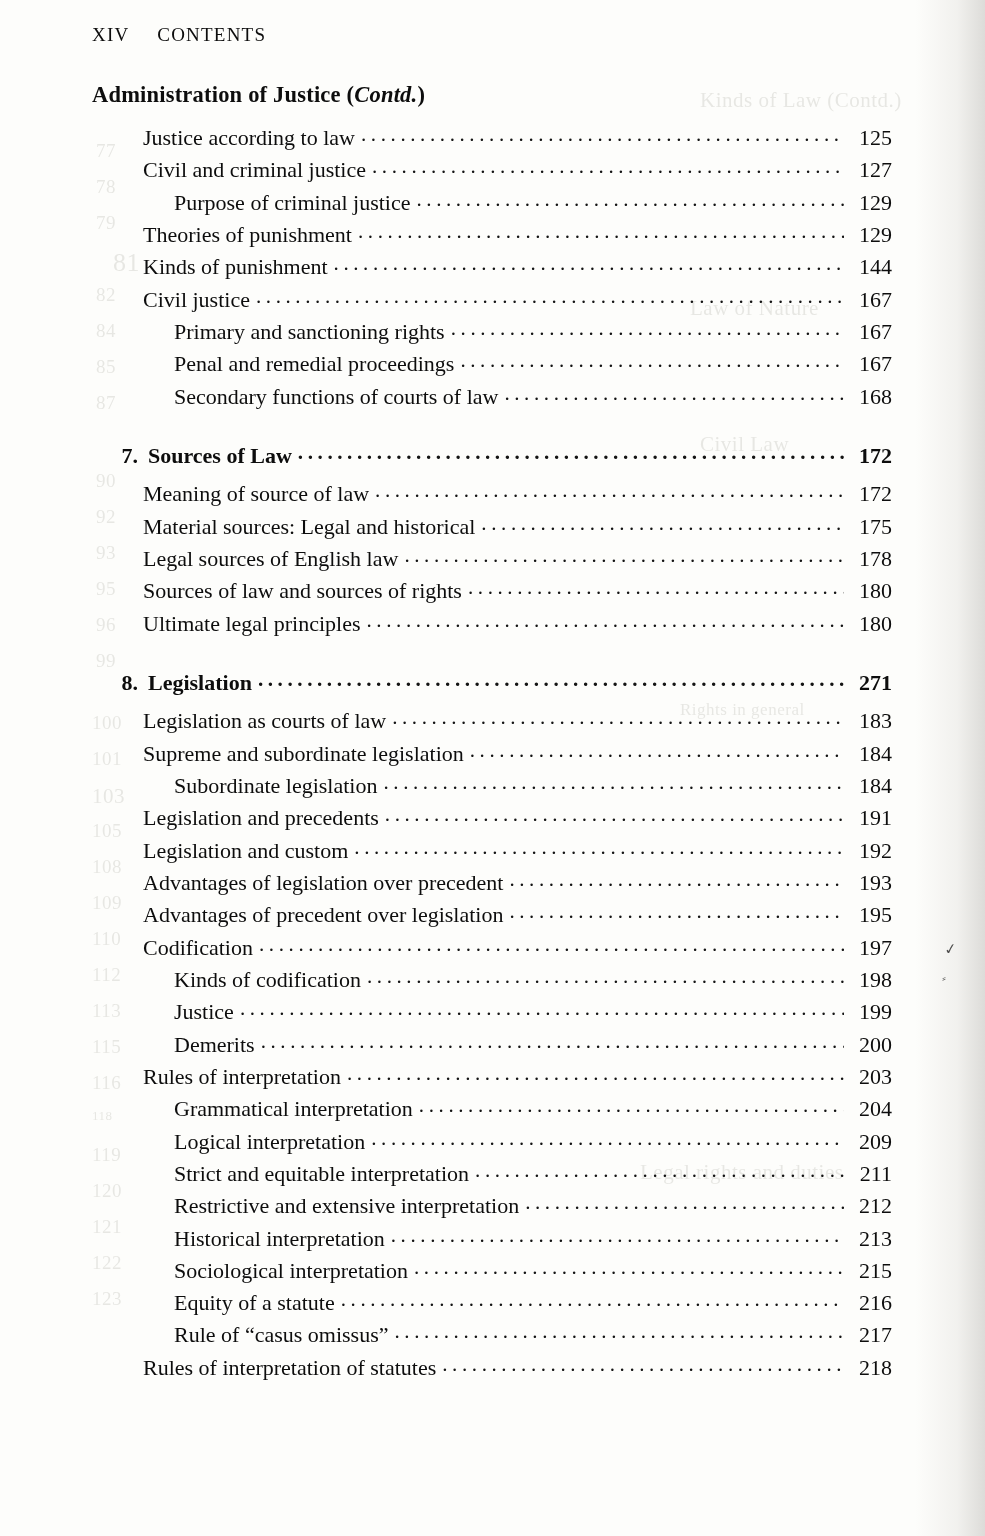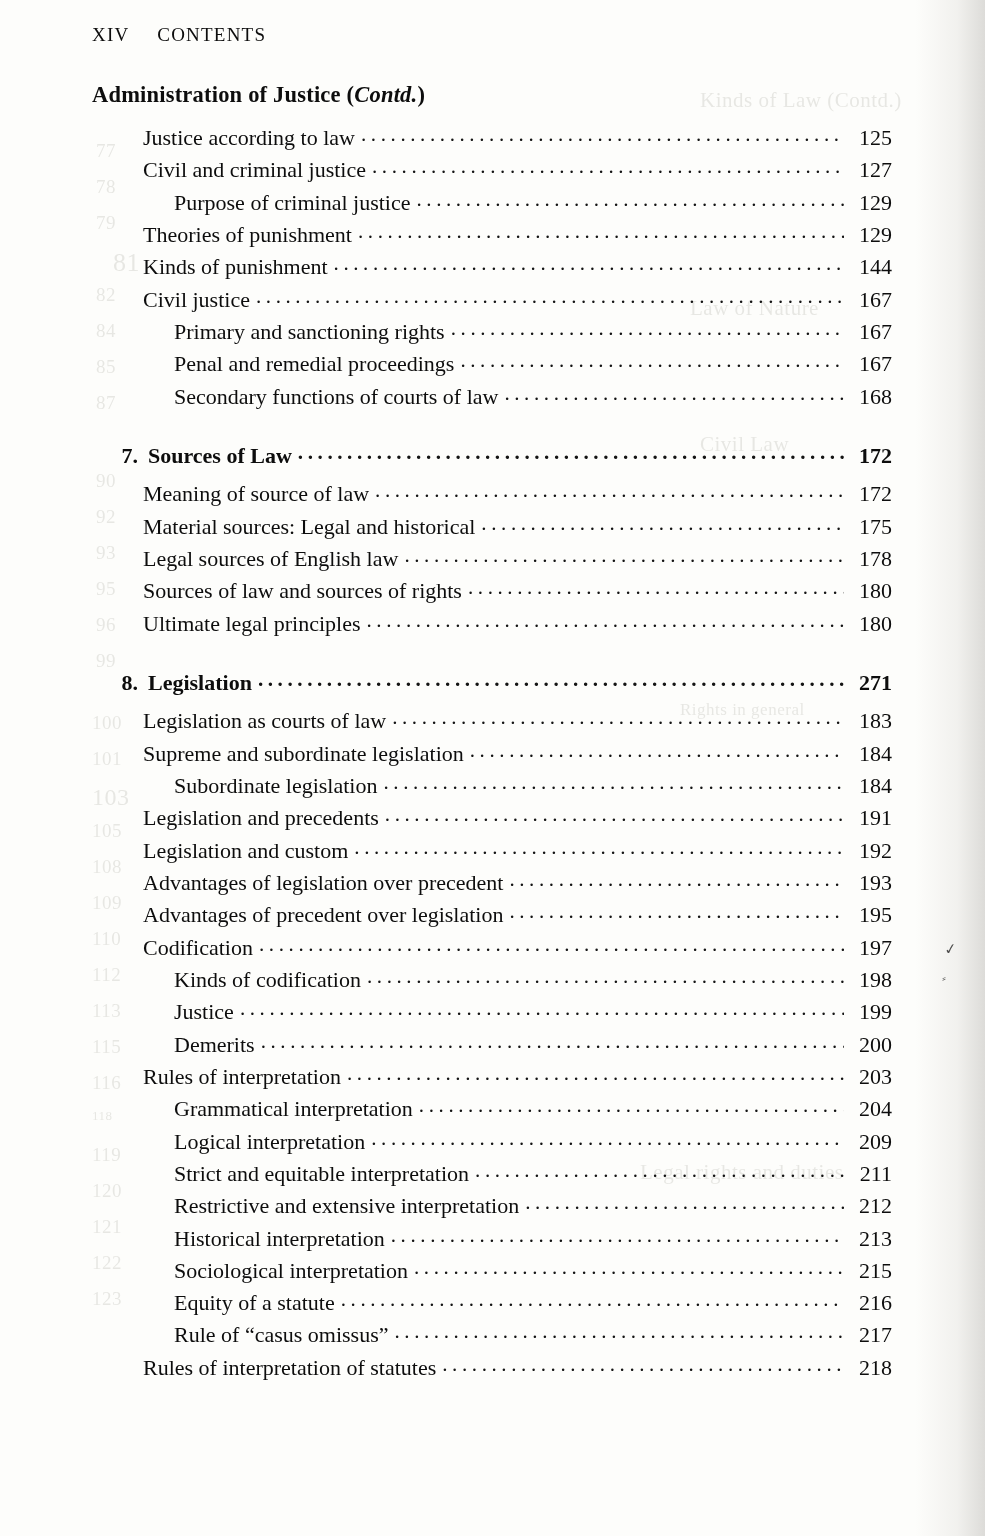--- a/index.html
+++ b/index.html
@@ -137,21 +137,21 @@
       <div class="bleed" style="left: 700px; top: 432px; font-size: 21px;">Civil Law</div>
       <div class="bleed" style="left: 96px; top: 470px; font-size: 19px;">90</div>
       <div class="bleed" style="left: 96px; top: 506px; font-size: 19px;">92</div>
       <div class="bleed" style="left: 96px; top: 542px; font-size: 19px;">93</div>
       <div class="bleed" style="left: 96px; top: 578px; font-size: 19px;">95</div>
       <div class="bleed" style="left: 96px; top: 614px; font-size: 19px;">96</div>
       <div class="bleed" style="left: 96px; top: 650px; font-size: 19px;">99</div>
       <div class="bleed" style="left: 680px; top: 700px; font-size: 17px;">Rights in general</div>
       <div class="bleed" style="left: 92px; top: 712px; font-size: 19px;">100</div>
       <div class="bleed" style="left: 92px; top: 748px; font-size: 19px;">101</div>
-      <div class="bleed" style="left: 92px; top: 784px; font-size: 24px;">103</div>
+      <div class="bleed" style="left: 92px; top: 784px; font-size: 21px;">103</div>
       <div class="bleed" style="left: 92px; top: 820px; font-size: 19px;">105</div>
       <div class="bleed" style="left: 92px; top: 856px; font-size: 19px;">108</div>
       <div class="bleed" style="left: 92px; top: 892px; font-size: 19px;">109</div>
       <div class="bleed" style="left: 92px; top: 928px; font-size: 19px;">110</div>
       <div class="bleed" style="left: 92px; top: 964px; font-size: 19px;">112</div>
       <div class="bleed" style="left: 92px; top: 1000px; font-size: 19px;">113</div>
       <div class="bleed" style="left: 92px; top: 1036px; font-size: 19px;">115</div>
       <div class="bleed" style="left: 92px; top: 1072px; font-size: 19px;">116</div>
       <div class="bleed" style="left: 92px; top: 1108px; font-size: 13px;">118</div>
       <div class="bleed" style="left: 92px; top: 1144px; font-size: 19px;">119</div>

